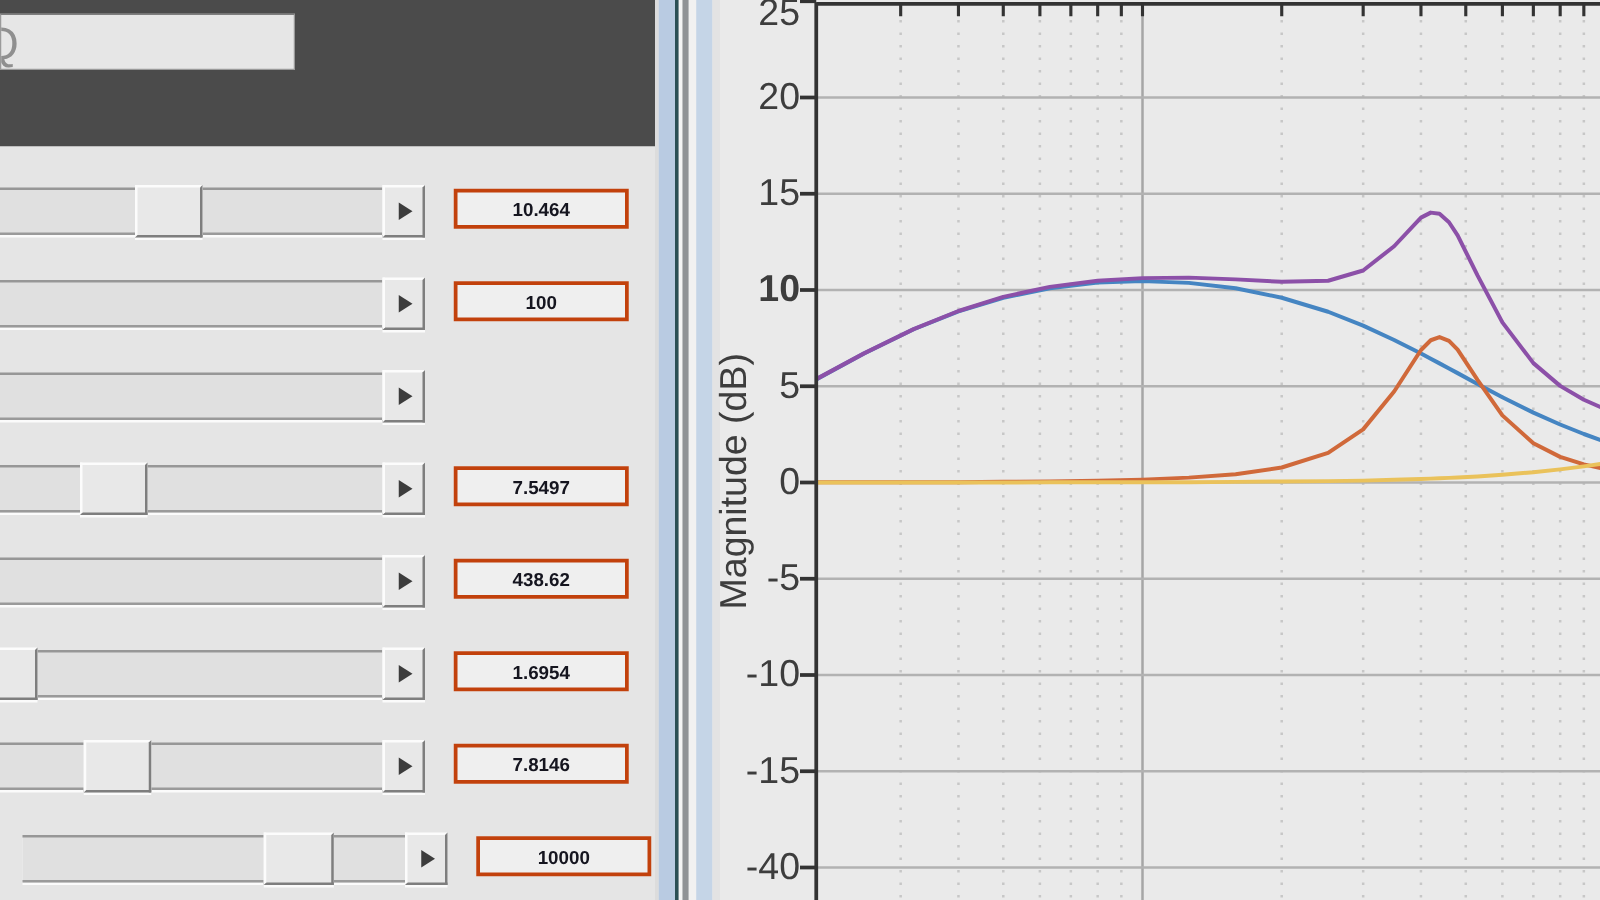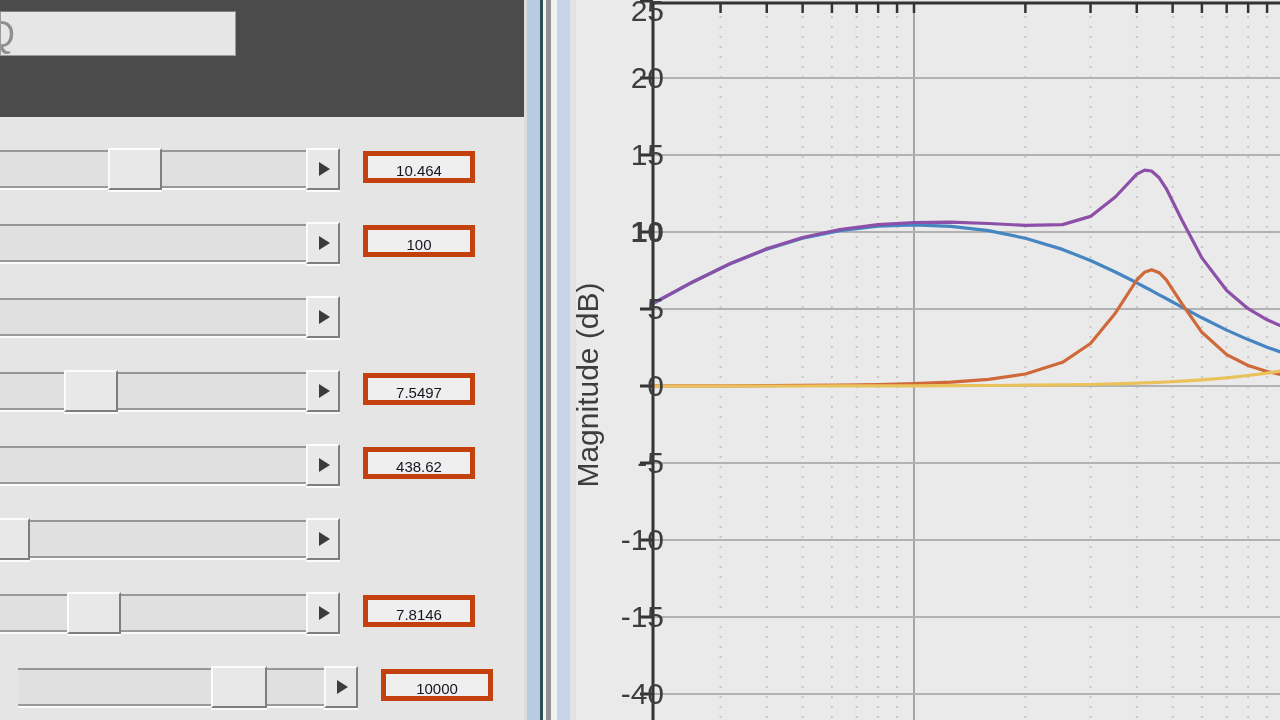--- a/index.html
+++ b/index.html
@@ -17,29 +17,29 @@
           box-shadow:0 2px 0 #fbfbfb;}
   .thumb{position:absolute;top:0;height:42px;background:#e8e8e8;box-sizing:border-box;
          border:2px solid #7e7e7e;border-top-color:#fcfcfc;border-left-color:#fcfcfc;
          box-shadow:0 2px 0 #fbfbfb;}
   .arrow-btn{position:absolute;left:306px;top:0;width:34px;height:42px;background:#e8e8e8;
              box-sizing:border-box;border:2px solid #7e7e7e;border-top-color:#fcfcfc;
              border-left-color:#fcfcfc;box-shadow:0 2px 0 #fbfbfb;}
   .arrow-tri{position:absolute;left:11px;top:12px;width:0;height:0;
              border-left:11px solid #3c3c3c;border-top:7px solid transparent;
              border-bottom:7px solid transparent;}
-  .value-box{position:absolute;left:363px;top:3px;width:112px;height:32px;background:#efefef;
-             border:5px solid #c2410c;box-sizing:border-box;text-align:center;
-             font-size:15px;font-weight:normal;color:#15151f;line-height:30px;}
+  .value-box{position:absolute;left:363px;top:3px;width:140px;height:32px;background:#efefef;
+             border:3px solid #c2410c;box-sizing:border-box;text-align:center;
+             font-size:15px;font-weight:bold;color:#15151f;line-height:30px;}
   
   .strip{top:0;height:720px;}
   
   #plot-panel{left:576px;top:0;width:704px;height:720px;background:#eaeaea;}
   #chart-svg{position:absolute;left:553px;top:0;width:727px;height:720px;}
-  #ytick-labels{left:572px;top:0;width:92px;height:652px;}
+  #ytick-labels{left:548px;top:0;width:92px;height:652px;}
   .ytick{position:absolute;right:0;width:92px;text-align:right;font-size:30px;
          color:#3d3d3d;line-height:34px;}
   #ylabel{left:588px;top:385px;transform:translate(-50%,-50%) rotate(-90deg);
           white-space:nowrap;font-size:30px;color:#3d3d3d;}
 </style>
 </head>
 <body>
 
 <div id="control-panel" class="abs">
   <div id="header-bar" class="abs">
@@ -91,20 +91,21 @@
     </div>
     <div class="value-box">438.62</div>
   </div>
 
   <div class="slider-row abs" style="top: 518px;">
     <div class="trough"></div>
     <div class="thumb" style="left: -24px; width: 54px;"></div>
     <div class="arrow-btn">
       <span class="arrow-tri"></span>
     </div>
+    <div class="value-box">1.6954</div>
   </div>
 
   <div class="slider-row abs" style="top: 592px;">
     <div class="trough"></div>
     <div class="thumb" style="left: 67px; width: 54px;"></div>
     <div class="arrow-btn">
       <span class="arrow-tri"></span>
     </div>
     <div class="value-box">7.8146</div>
   </div>

